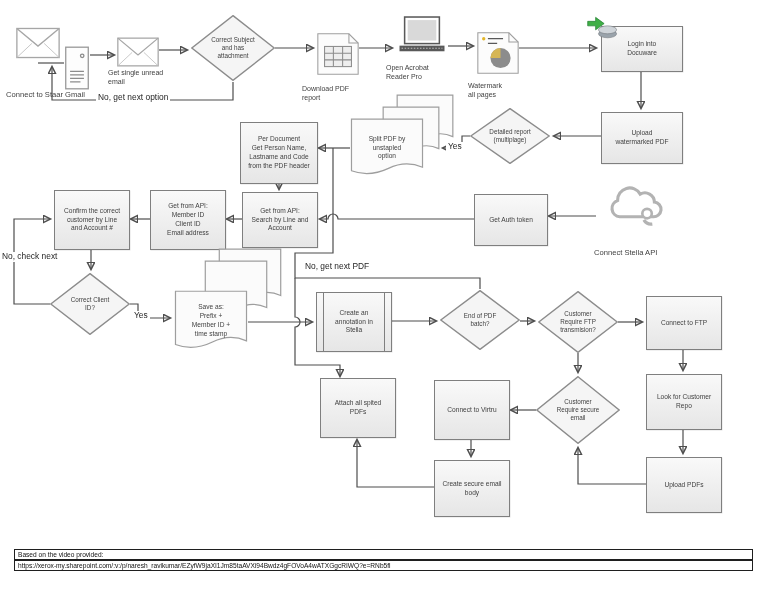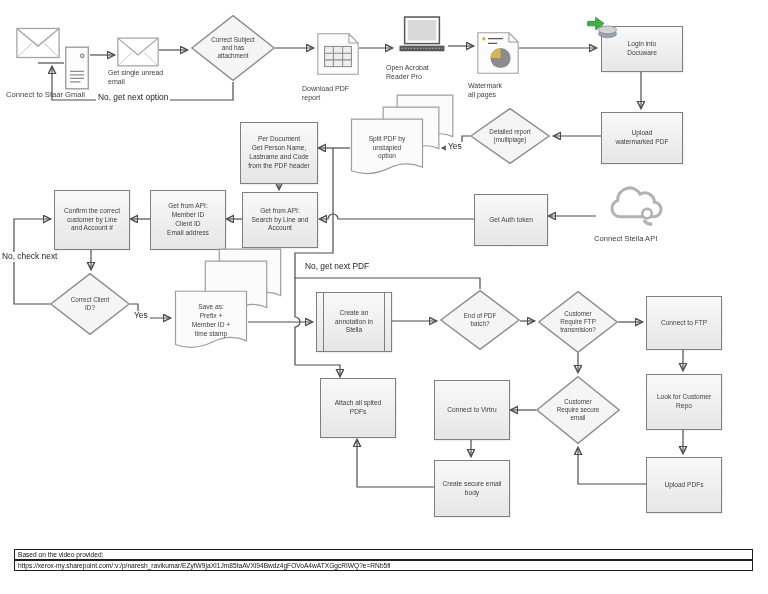--- a/index.html
+++ b/index.html
@@ -213,21 +213,21 @@
   <div class="node box" style="left:474px;top:194px;width:72px;height:50px">
     <span class="lbl">Get Auth token</span>
   </div>
   <div class="icon" style="left:598px;top:182px;width:76px;height:50px">
     <svg viewBox="0 0 130 95" width="76" height="50">
         <path d="M34,66 a16,16 0 0 1 -4,-31 a23,23 0 0 1 43,-12 a18,18 0 0 1 27,15 a14,14 0 0 1 -3,28 z" fill="#fff" stroke="#b3b3b3" stroke-width="6"></path>
         <circle cx="86" cy="60" r="9" fill="#fff" stroke="#b3b3b3" stroke-width="5"></circle>
         <path d="M80,72 a16,16 0 0 0 16,8" fill="none" stroke="#b3b3b3" stroke-width="6"></path>
       </svg>
   </div>
-  <div class="caption big" style="left:594px;top:234px;width:84px">Connect Stella API</div>
+  <div class="caption big" style="left:594px;top:248px;width:84px">Connect Stella API</div>
 
   <div class="node diamond" style="left:50px;top:273px;width:80px;height:62px">
     <svg viewBox="0 0 100 100" preserveAspectRatio="none">
         <polygon points="50,1 99,50 50,99 1,50"></polygon>
       </svg>
     <span class="lbl">Correct Client
 ID?</span>
   </div>
 
   <div class="node docshape" style="left:218px;top:248px;width:64px;height:58px">

